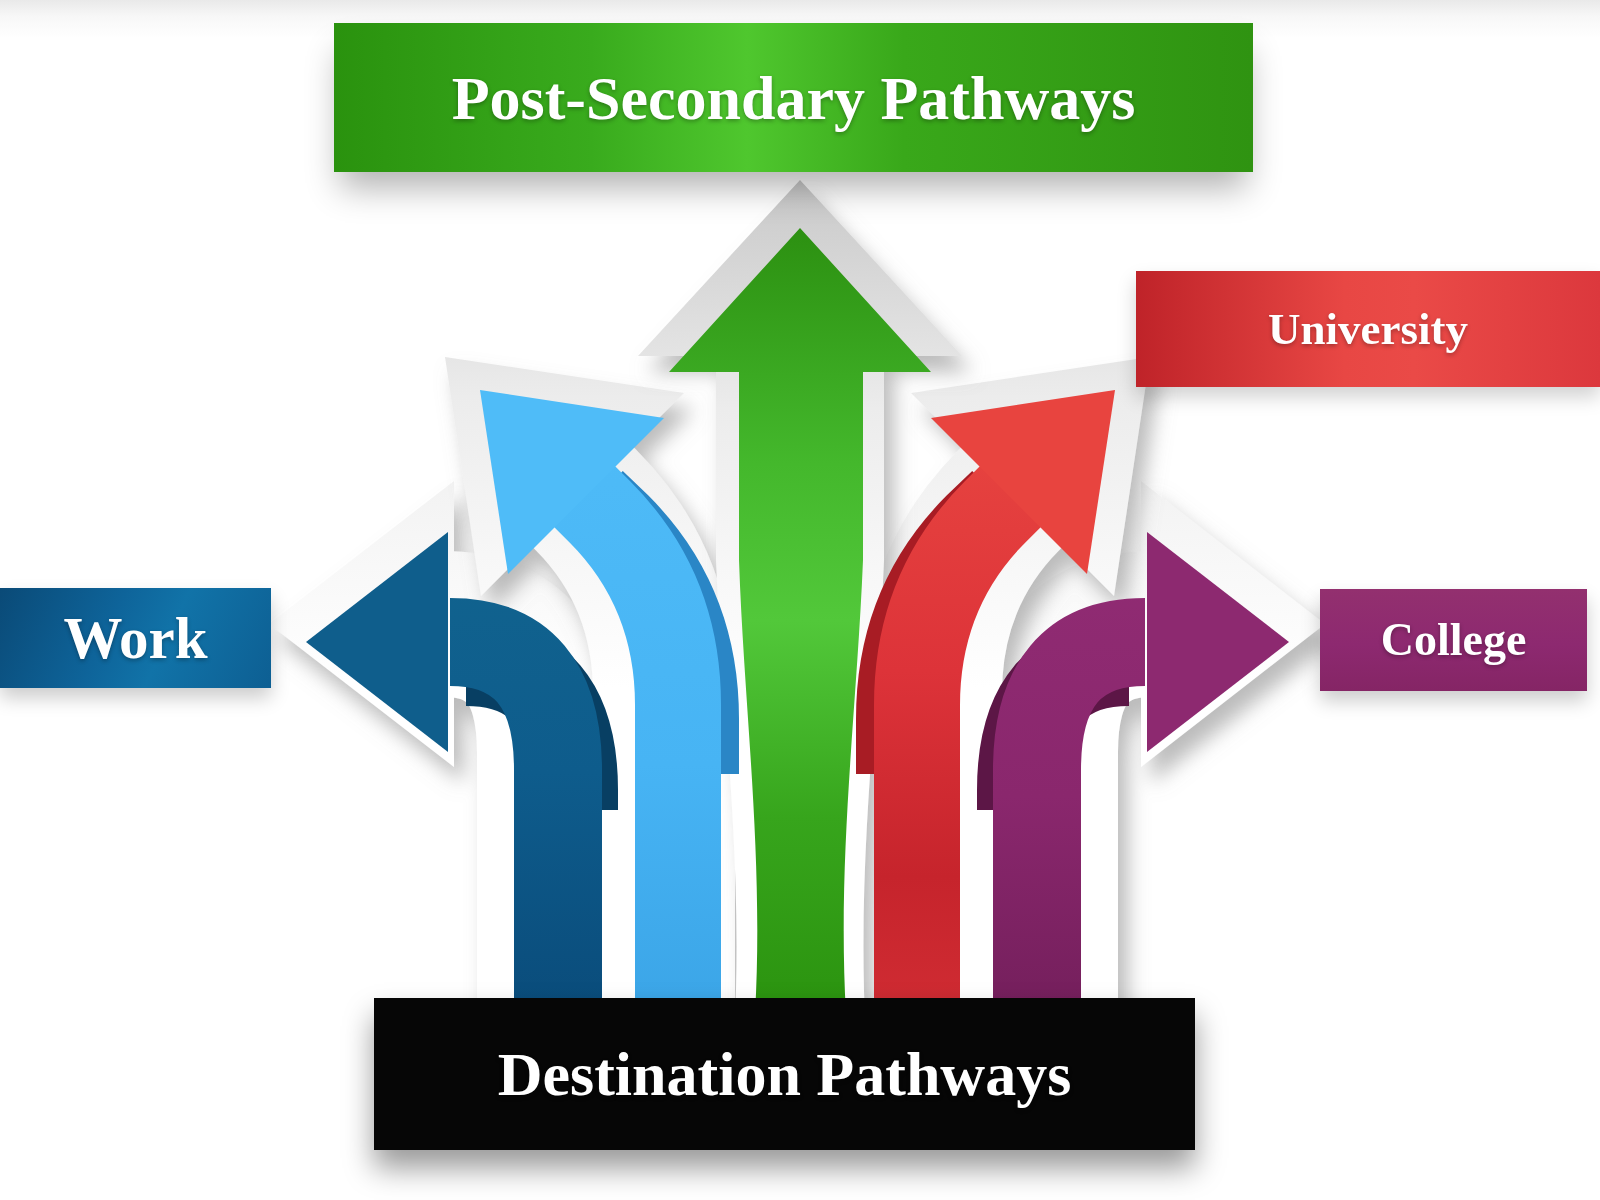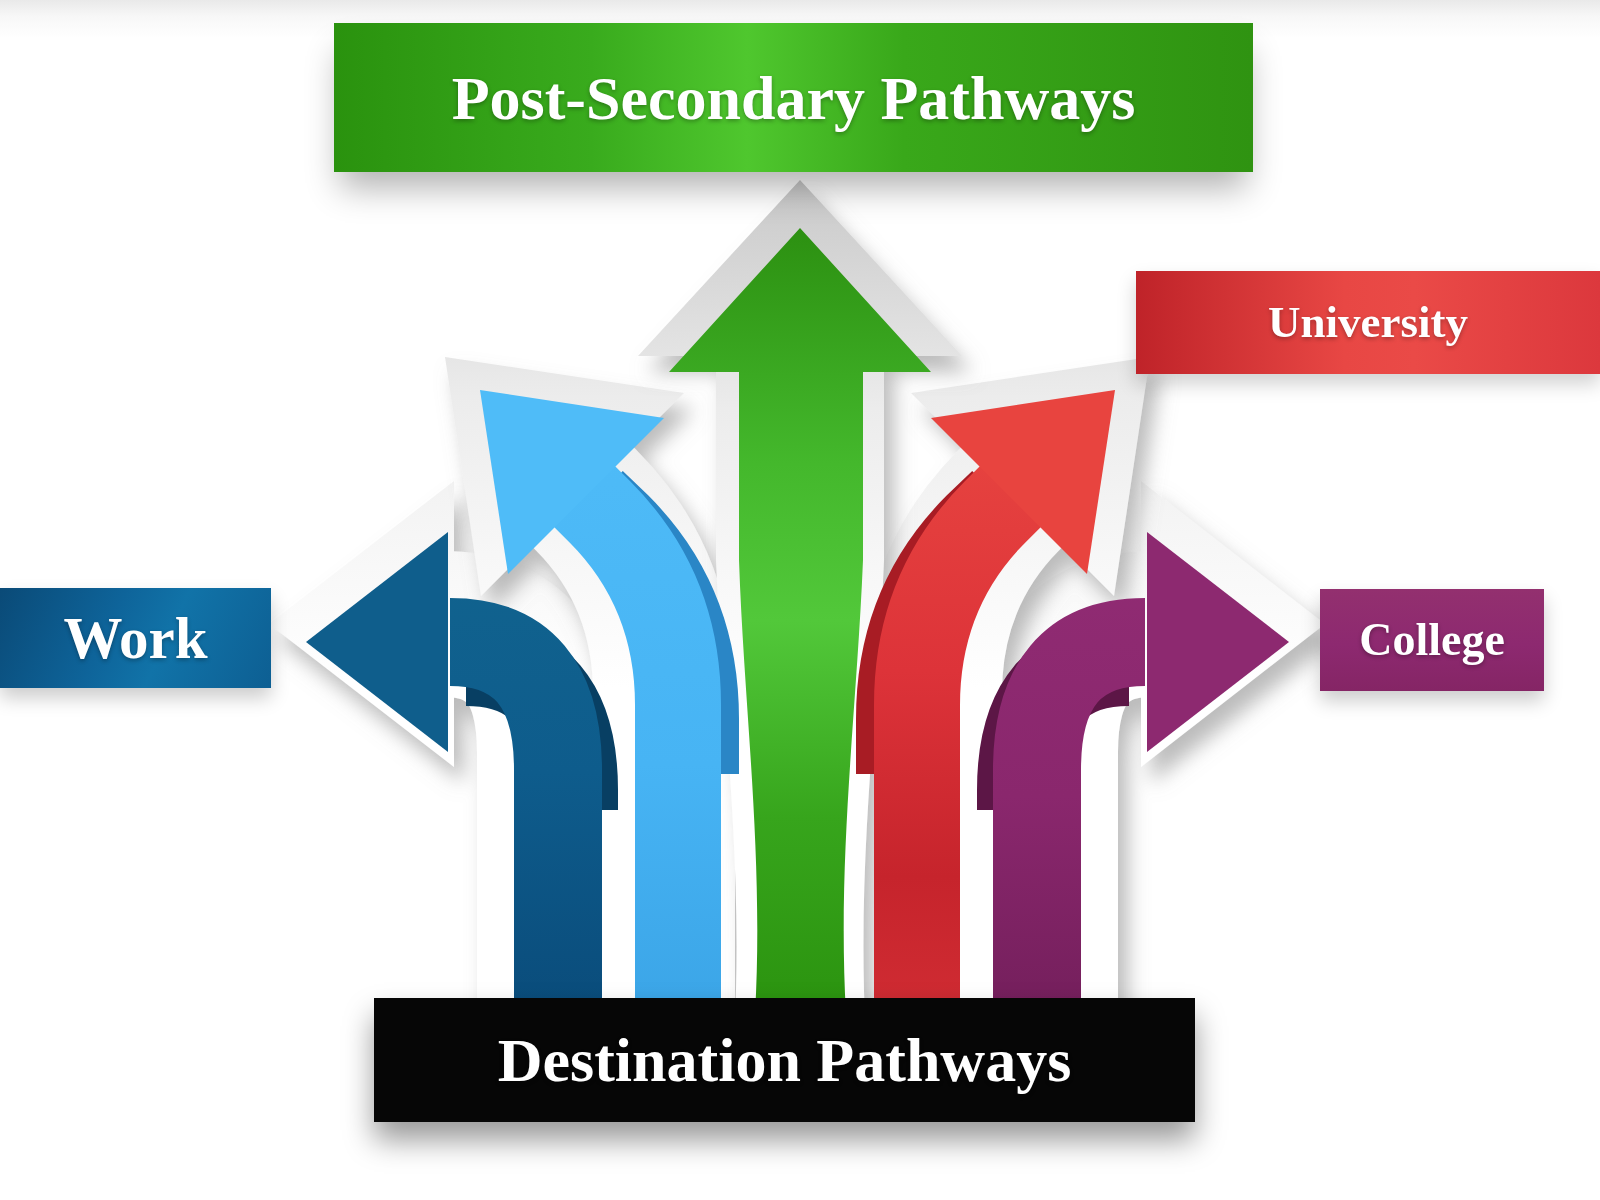--- a/index.html
+++ b/index.html
@@ -19,36 +19,36 @@
     left:334px;top:23px;width:919px;height:149px;font-size:62px;
     background:linear-gradient(90deg,#2a920e 0%,#39ab1d 28%,#4fc72e 45%,#39a81a 62%,#2f9311 100%);
     box-shadow:0 22px 32px -6px rgba(0,0,0,.30);
   }
   .banner-apprenticeship{
     left:0;top:272px;width:442px;height:102px;font-size:44px;
     background:#47b6f5;
     box-shadow:0 10px 18px rgba(0,0,0,.18);
   }
   .banner-university{
-    left:1136px;top:271px;width:464px;height:103px;font-size:45px;
+    left:1136px;top:271px;width:464px;height:116px;font-size:45px;
     background:linear-gradient(90deg,#bf2329 0%,#e84744 45%,#ea4a47 60%,#dc383d 100%);
     box-shadow:0 10px 18px rgba(0,0,0,.18);
   }
   .banner-work{
     left:0;top:588px;width:271px;height:100px;font-size:59px;
     background:linear-gradient(115deg,#0a4a77 0%,#0e649a 40%,#1173a8 60%,#0d5f93 100%);
     box-shadow:0 10px 18px rgba(0,0,0,.20);
   }
   .banner-college{
-    left:1320px;top:589px;width:224px;height:102px;font-size:46px;
+    left:1320px;top:589px;width:267px;height:102px;font-size:46px;
     background:linear-gradient(180deg,#93306f 0%,#8d2970 55%,#852565 100%);
     box-shadow:0 10px 18px rgba(0,0,0,.20);
   }
   .banner-destination{
-    left:374px;top:998px;width:821px;height:124px;font-size:62px;
+    left:374px;top:998px;width:821px;height:152px;font-size:62px;
     background:#060606;
     box-shadow:0 18px 28px rgba(0,0,0,.40);
   }
 </style>
 </head>
 <body>
 
 <div class="stage">
 
   <svg width="1600" height="1200" viewBox="0 0 1600 1200">

